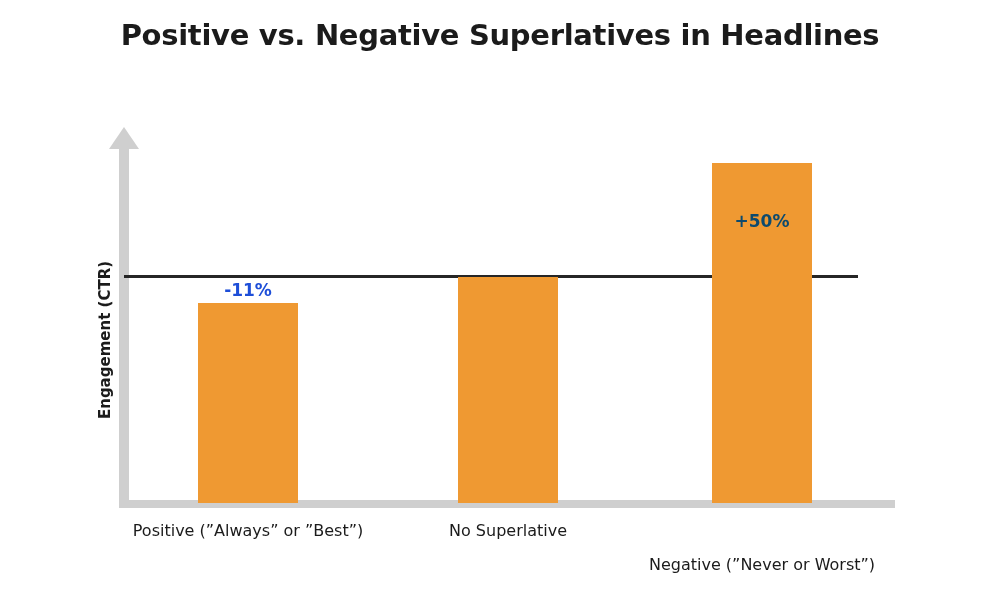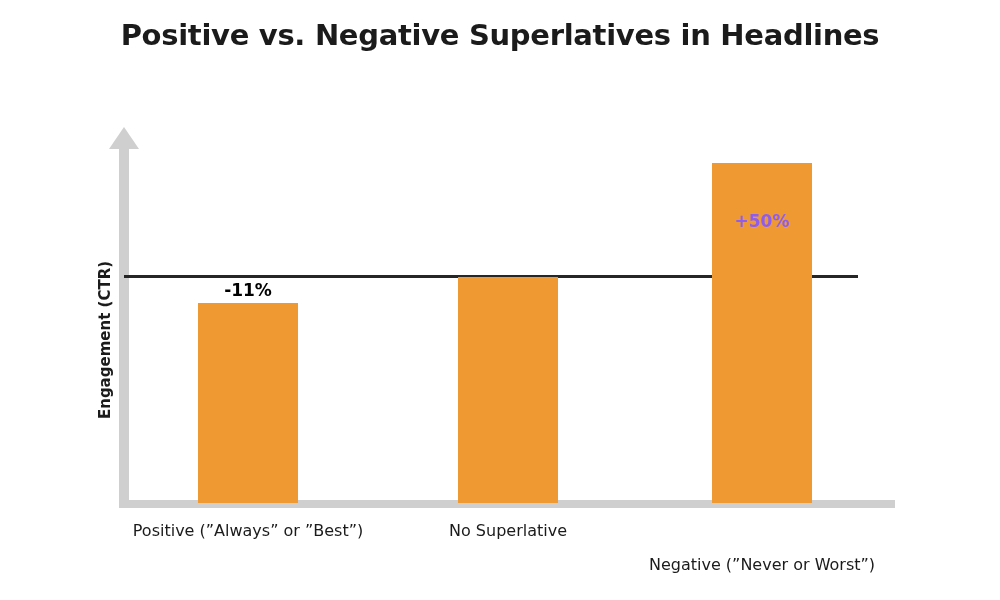--- a/index.html
+++ b/index.html
@@ -106,26 +106,26 @@
   .bar-1 { left: 198px; top: 303px; height: 200px; }
   .bar-2 { left: 458px; top: 277px; height: 226px; }
   .bar-3 { left: 712px; top: 163px; height: 340px; }
 
   
   .value-label {
     position: absolute;
     font-family: "DejaVu Sans", sans-serif;
     font-size: 17px;
     font-weight: bold;
-    color: #000000;
+    color: #1d4ed8;
     text-align: center;
     white-space: nowrap;
   }
   .value-1 { left: 198px; top: 280px; width: 100px; }
-  .value-3 { left: 712px; top: 211px; width: 100px; color: #8b5cf6; }
+  .value-3 { left: 712px; top: 211px; width: 100px; color: #0c4a6e; }
 
   
   .cat-label {
     position: absolute;
     top: 521px;
     font-family: "DejaVu Sans", sans-serif;
     font-size: 16px;
     color: #1b1b1b;
     text-align: center;
     white-space: nowrap;

